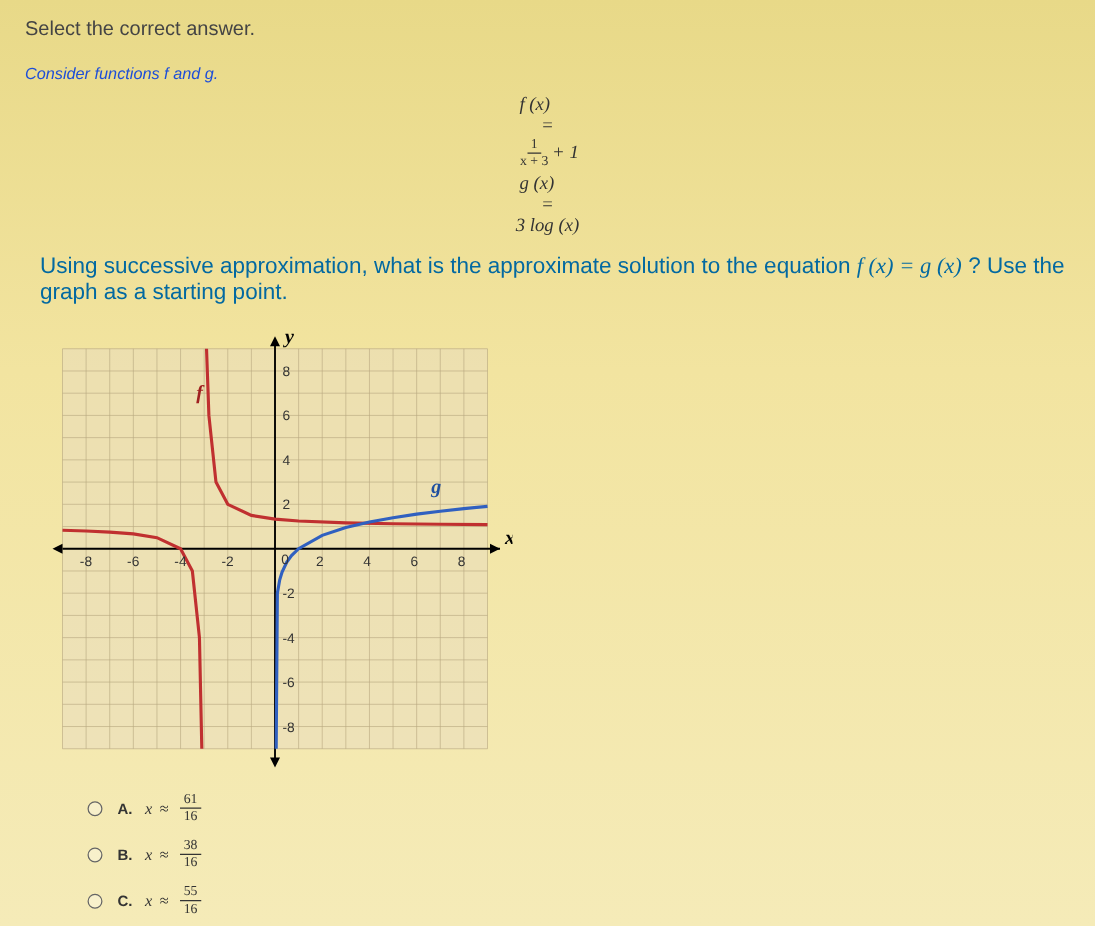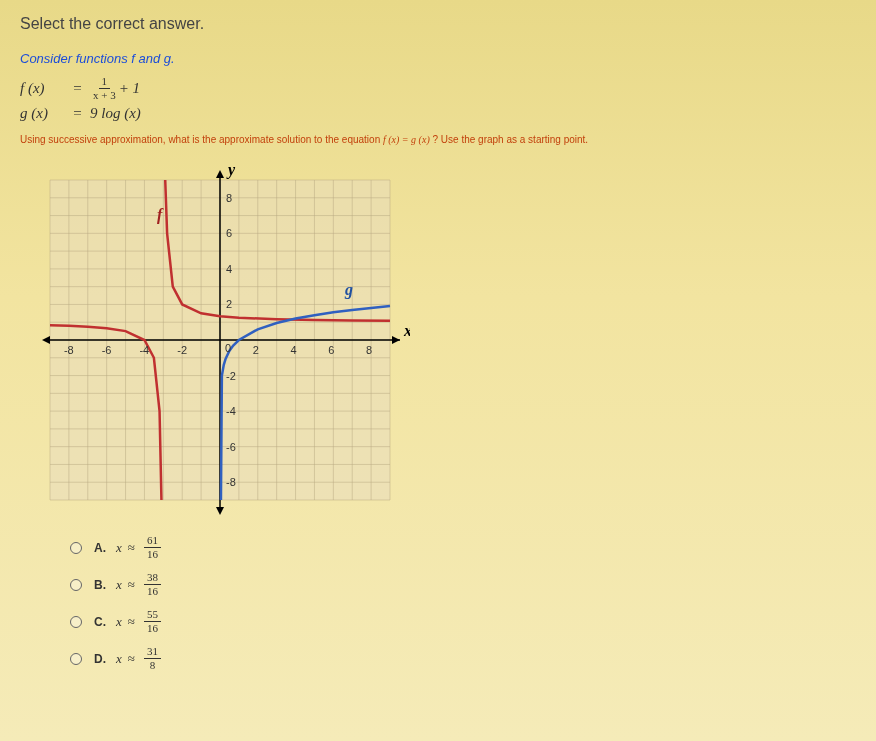--- a/index.html
+++ b/index.html
@@ -9,28 +9,28 @@
       font-family: Arial, sans-serif;
       background: linear-gradient(to bottom, #e8d988 0%, #f2e4a0 40%, #f5ebb8 100%);
       padding: 15px 20px;
       color: #333;
       font-size: 13px;
       position: relative;
     }
     .question-prompt { margin-bottom: 18px; font-size: 16px; color: #444; }
     .consider { margin-bottom: 10px; font-size: 13px; color: #1d4ed8; font-style: italic; }
     .equations { margin-bottom: 12px; }
-    .eq-row { display: flex; align-items: center; margin-bottom: 4px; font-family: 'Times New Roman', serif; font-style: italic; font-size: 15px; }
+    .eq-row { display: flex; align-items: center; margin-bottom: 4px; font-family: 'Times New Roman', serif; font-style: italic; font-size: 15px; flex-direction: column; }
     .eq-lhs { width: 45px; }
     .eq-eq { width: 25px; text-align: center; font-style: normal; }
     .eq-rhs { display: flex; align-items: center; }
     .frac { display: inline-flex; flex-direction: column; align-items: center; font-size: 11px; line-height: 1; font-style: normal; margin: 0 3px; }
     .frac .num { border-bottom: 1px solid #333; padding: 0 3px 1px; }
     .frac .den { padding-top: 1px; }
-    .question-line { font-size: 10px; color: #c2410c; margin-bottom: 15px; }
+    .question-line { font-size: 18px; color: #0369a1; margin-bottom: 15px; margin-left: 12px; }
     .math-inline { font-family: 'Times New Roman', serif; font-style: italic; }
 
     .graph-container { position: relative; width: 380px; height: 360px; margin-left: 10px; margin-bottom: 15px; }
     .graph-container svg { display: block; }
 
     .options { margin-left: 50px; }
     .option-row { display: flex; align-items: center; margin-bottom: 12px; cursor: pointer; }
     .radio { width: 12px; height: 12px; border: 1.5px solid #666; border-radius: 50%; margin-right: 12px; background: rgba(255,255,255,0.3); flex-shrink: 0; }
     .opt-letter { font-weight: bold; width: 22px; font-size: 12px; color: #333; }
     .opt-math { font-family: 'Times New Roman', serif; font-style: italic; font-size: 13px; display: flex; align-items: center; }
@@ -51,21 +51,21 @@
       <span class="frac">
         <span class="num">1</span>
         <span class="den">x + 3</span>
       </span>
       <span> + 1</span>
     </span>
   </div>
   <div class="eq-row">
     <span class="eq-lhs">g (x)</span>
     <span class="eq-eq">=</span>
-    <span class="eq-rhs">9 log (x)</span>
+    <span class="eq-rhs">3 log (x)</span>
   </div>
 </div>
 
 <div class="question-line">
   <span>Using successive approximation, what is the approximate solution to the equation </span>
   <span class="math-inline">f (x)  =  g (x)</span>
   <span>? Use the graph as a starting point.</span>
 </div>
 
 <div class="graph-container">

